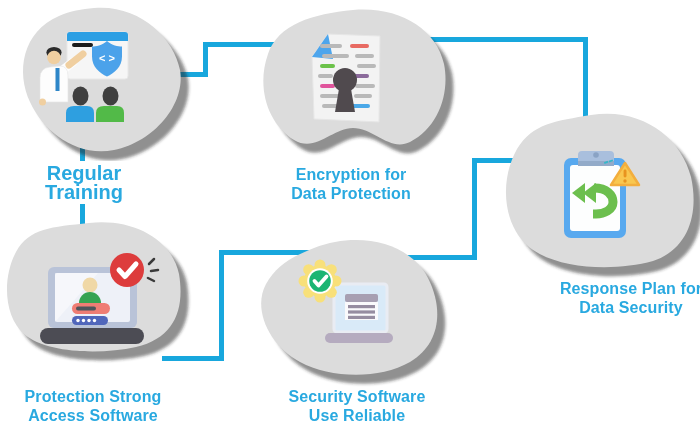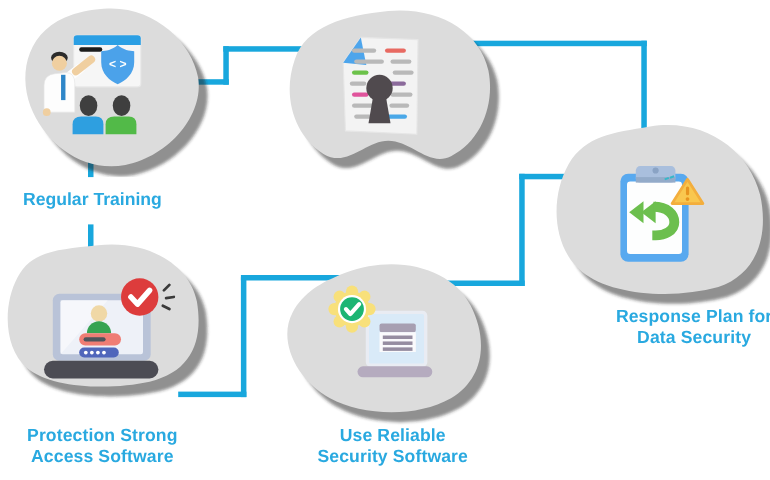--- a/index.html
+++ b/index.html
@@ -4,21 +4,21 @@
 <style>
   html,body{margin:0;padding:0;}
   #stage{position:relative;width:700px;height:436px;background:#ffffff;overflow:hidden;
          font-family:"Liberation Sans",sans-serif;}
   .seg{position:absolute;background:#18a7dd;z-index:1;}
   .blob{position:absolute;z-index:2;}
   .icon{position:absolute;z-index:3;}
   .label{position:absolute;z-index:4;color:#29a9e0;font-weight:700;font-size:16px;
          line-height:18.5px;text-align:center;letter-spacing:.1px;}
   .label-box{position:absolute;z-index:4;background:#ffffff;display:flex;flex-direction:column;
-         align-items:center;justify-content:center;color:#29a9e0;font-weight:700;font-size:16px;
+         align-items:center;justify-content:center;color:#29a9e0;font-weight:700;font-size:20px;
          line-height:18.5px;text-align:center;}
 </style>
 </head>
 <body>
 
 <div id="stage">
 
   <div class="seg" style="left:178px;top:72px;width:30px;height:5px"></div>
   <div class="seg" style="left:203px;top:42px;width:5px;height:35px"></div>
   <div class="seg" style="left:203px;top:42px;width:160px;height:5px"></div>
@@ -179,26 +179,30 @@
       <circle cx="28" cy="31" r="16" fill="#f8e07a"></circle>
       <circle cx="28" cy="31" r="12.8" fill="#ffffff"></circle>
       <circle cx="28" cy="31" r="10.8" fill="#1cb573"></circle>
       <path d="M22.5,31 L26.5,35.5 L34.5,26.5" stroke="#ffffff" stroke-width="3.8" fill="none" stroke-linecap="round" stroke-linejoin="round"></path>
     </g>
   </svg>
 
   <div class="label-box" style="left:6px;top:161px;width:156px;height:43px">
     <div>Regular Training</div>
   </div>
+  <div class="label" style="left:261px;top:166px;width:180px">
+    <div>Encryption for</div>
+    <div>Data Protection</div>
+  </div>
   <div class="label" style="left:541px;top:280px;width:180px">
     <div>Response Plan for</div>
     <div>Data Security</div>
   </div>
   <div class="label" style="left:3px;top:388px;width:180px">
     <div>Protection Strong</div>
     <div>Access Software</div>
   </div>
   <div class="label" style="left:267px;top:388px;width:180px">
+    <div>Security Software</div>
     <div>Use Reliable</div>
-    <div>Security Software</div>
   </div>
 
 </div>
 
 </body></html>

